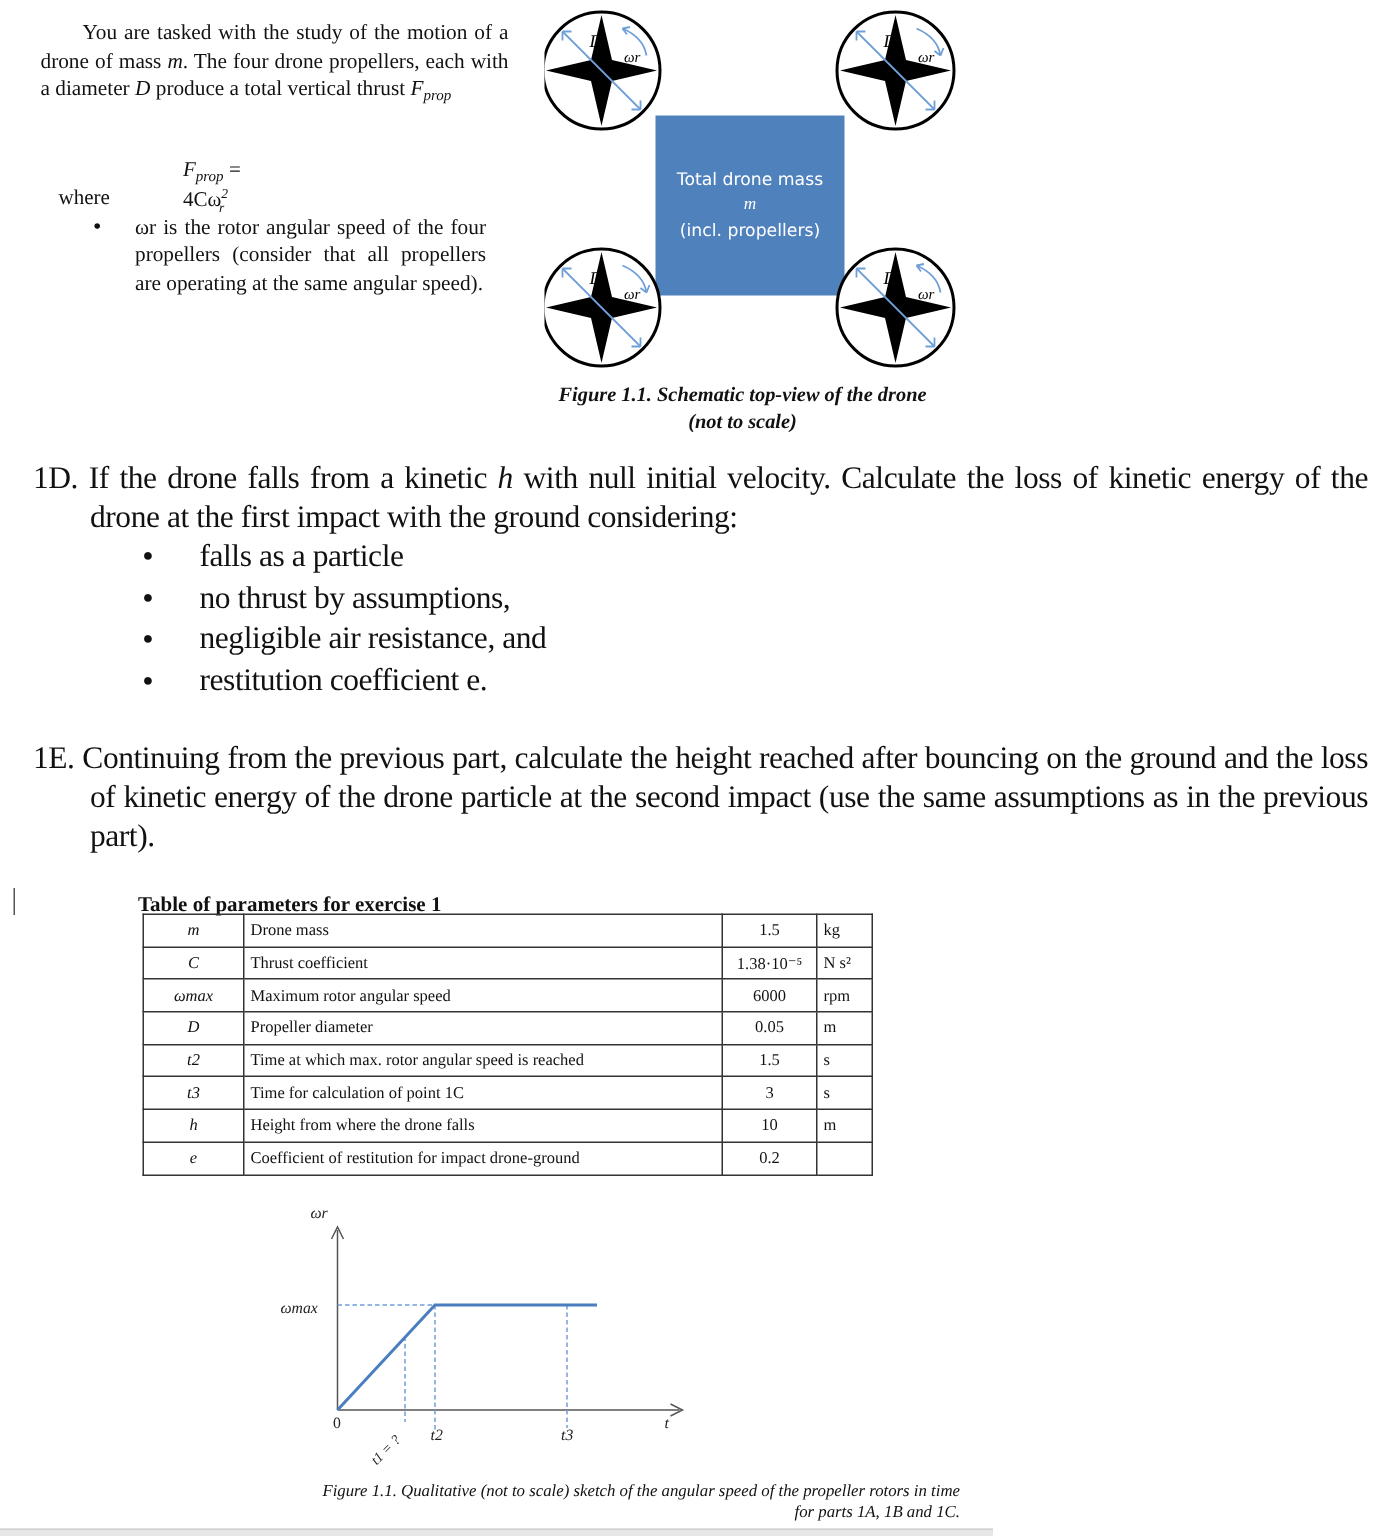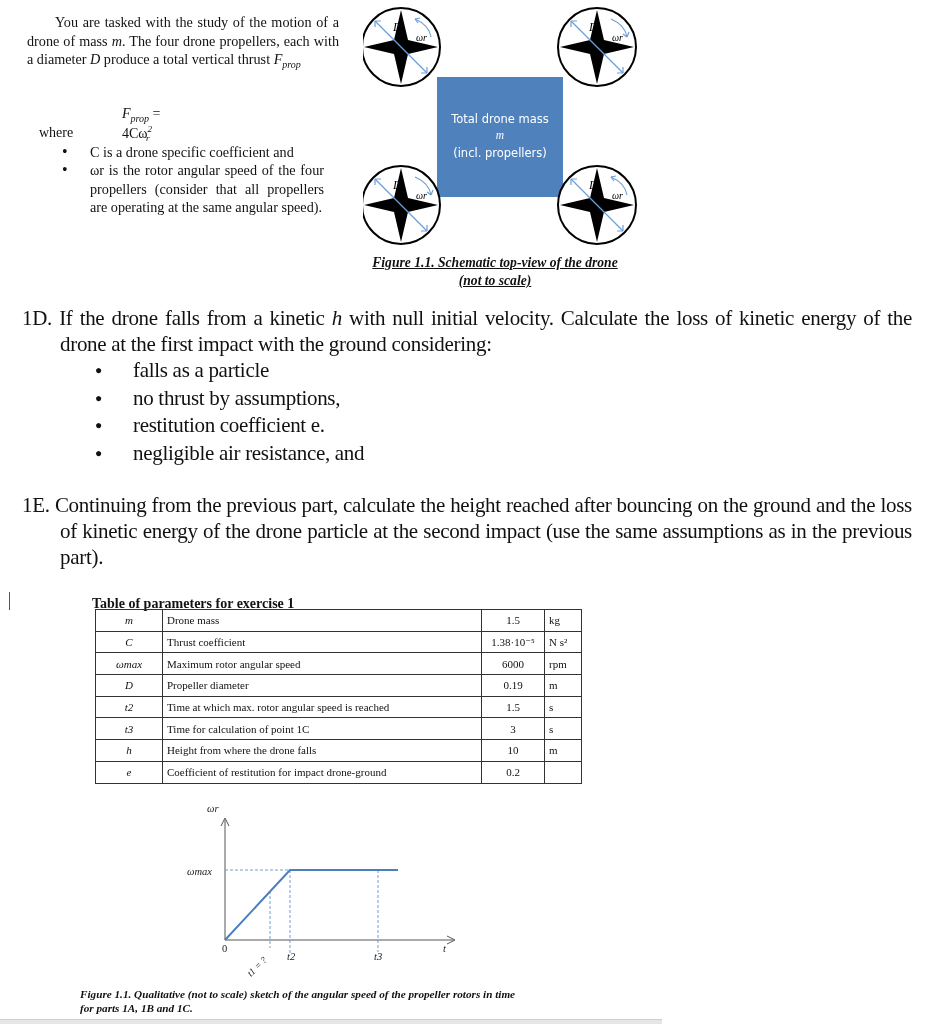--- a/index.html
+++ b/index.html
@@ -9,54 +9,53 @@
   .intro { left:27px; top:13px; width:312px; font-size:14.2px; line-height:18.6px; text-align:justify; }
   .intro p { margin:0; text-indent:28px; }
   .intro i { font-style:italic; }
   .formula { left:122px; top:106px; font-size:14px; font-style:italic; }
   .formula sub { font-size:10px; }
   .where { left:39px; top:125px; font-size:14px; }
   .blist { left:62px; top:143px; width:262px; font-size:14.2px; line-height:18.4px; margin:0; padding:0; list-style:none; text-align:justify; }
   .blist li { position:relative; padding-left:28px; }
   .blist li::before { content:"\2022"; position:absolute; left:0; top:0; font-size:16px; }
   .fig1 { left:363px; top:5px; width:284px; height:250px; }
-  .fig1cap { left:340px; top:254px; width:310px; text-align:center; font-weight:bold; font-style:italic; font-size:13.6px; line-height:18px;text-decoration:underline; }
+  .fig1cap { left:340px; top:254px; width:310px; text-align:center; font-weight:bold; font-style:italic; font-size:13.6px; line-height:18px; }
   .q { left:22px; width:890px; font-size:21px; line-height:26px; letter-spacing:-0.3px; }
   .q .hang { padding-left:38px; text-indent:-38px; text-align:justify; }
   .q i { font-style:italic; }
   .qlist { margin:0; padding:0; list-style:none; padding-left:73px; }
   .qlist li { position:relative; padding-left:38px; line-height:27.5px; }
   .qlist li::before { content:"\25CF"; position:absolute; left:0; top:0; font-size:12px; }
   .caret { left:9px; top:592px; width:1px; height:18px; background:#555; }
   .tbltitle { left:92px; top:596px; font-size:14px; font-weight:bold; }
   table.params { position:absolute; left:95px; top:609px; border-collapse:collapse; font-size:11px; }
   table.params td { border:1px solid #333; height:20.7px; padding:0 4px; white-space:nowrap; }
   td.sym { width:58px; text-align:center; font-style:italic; }
   td.desc { width:310px; }
   td.val { width:54px; text-align:center; }
   td.unit { width:28px; }
   .fig2 { left:175px; top:800px; width:300px; height:190px; }
-  .fig2cap { left:80px; top:987px; width:560px; text-align:left; font-size:11.2px; font-weight:bold; font-style:italic; line-height:14px; }
+  .fig2cap { left:80px; top:987px; width:560px; text-align:right; font-size:11.2px; font-weight:normal; font-style:italic; line-height:14px; }
   .bottombar { left:0; top:1019px; width:662px; height:5px; background:#e6e6e6; border-top:1px solid #cfcfcf; }
 </style>
 </head>
 <body>
 
 <div class="abs intro">
   <p><span>You are tasked with the study of the motion of a drone of mass </span><i>m</i><span>. The four drone propellers, each with a diameter </span><i>D</i><span> produce a total vertical thrust </span><i><span>F</span><sub style="font-size:10px">prop</sub></i></p>
 </div>
 
 <div class="abs formula">
   <span>F</span><sub>prop</sub><span style="font-style:normal"> = 4Cω</span><sup style="font-size:9px">2</sup><sub style="font-size:9px;margin-left:-6px">r</sub>
 </div>
 
 <div class="abs where">where</div>
 
 <ul class="abs blist">
-  <li>C is a drone specific coefficient and</li>
   <li>ωr is the rotor angular speed of the four propellers (consider that all propellers are operating at the same angular speed).</li>
 </ul>
 
 <svg class="abs fig1" viewBox="0 0 284 250">
   <defs>
     <g id="prop">
       <circle cx="0" cy="0" r="39" fill="#fff" stroke="#000" stroke-width="2"></circle>
       <path d="M0,-37 L7,-7 L37,0 L7,7 L0,37 L-7,7 L-37,0 L-7,-7 Z" fill="#000"></path>
       <line x1="-26" y1="-26" x2="26" y2="26" stroke="#6f9fd8" stroke-width="1.2"></line>
       <path d="M-26,-26 l6,0 M-26,-26 l0,6 M26,26 l-6,0 M26,26 l0,-6" stroke="#6f9fd8" stroke-width="1.2" fill="none"></path>
@@ -102,22 +101,22 @@
 <div class="abs fig1cap">
   <div>Figure 1.1. Schematic top-view of the drone</div>
   <div>(not to scale)</div>
 </div>
 
 <div class="abs q" style="top:305px">
   <div class="hang"><span>1D.</span> <span>If the drone falls from a kinetic </span><i>h</i><span> with null initial velocity. Calculate the loss of kinetic energy of the drone at the first impact with the ground considering:</span></div>
   <ul class="qlist">
     <li>falls as a particle</li>
     <li>no thrust by assumptions,</li>
+    <li>negligible air resistance, and</li>
     <li>restitution coefficient e.</li>
-    <li>negligible air resistance, and</li>
   </ul>
 </div>
 
 <div class="abs q" style="top:492px">
   <div class="hang"><span>1E.</span> <span>Continuing from the previous part, calculate the height reached after bouncing on the ground and the loss of kinetic energy of the drone particle at the second impact (use the same assumptions as in the previous part).</span></div>
 </div>
 
 <div class="abs caret"></div>
 
 <div class="abs tbltitle">Table of parameters for exercise 1</div>
@@ -137,21 +136,21 @@
       </tr>
     <tr>
         <td class="sym">ωmax</td>
         <td class="desc">Maximum rotor angular speed</td>
         <td class="val">6000</td>
         <td class="unit">rpm</td>
       </tr>
     <tr>
         <td class="sym">D</td>
         <td class="desc">Propeller diameter</td>
-        <td class="val">0.19</td>
+        <td class="val">0.05</td>
         <td class="unit">m</td>
       </tr>
     <tr>
         <td class="sym">t2</td>
         <td class="desc">Time at which max. rotor angular speed is reached</td>
         <td class="val">1.5</td>
         <td class="unit">s</td>
       </tr>
     <tr>
         <td class="sym">t3</td>

